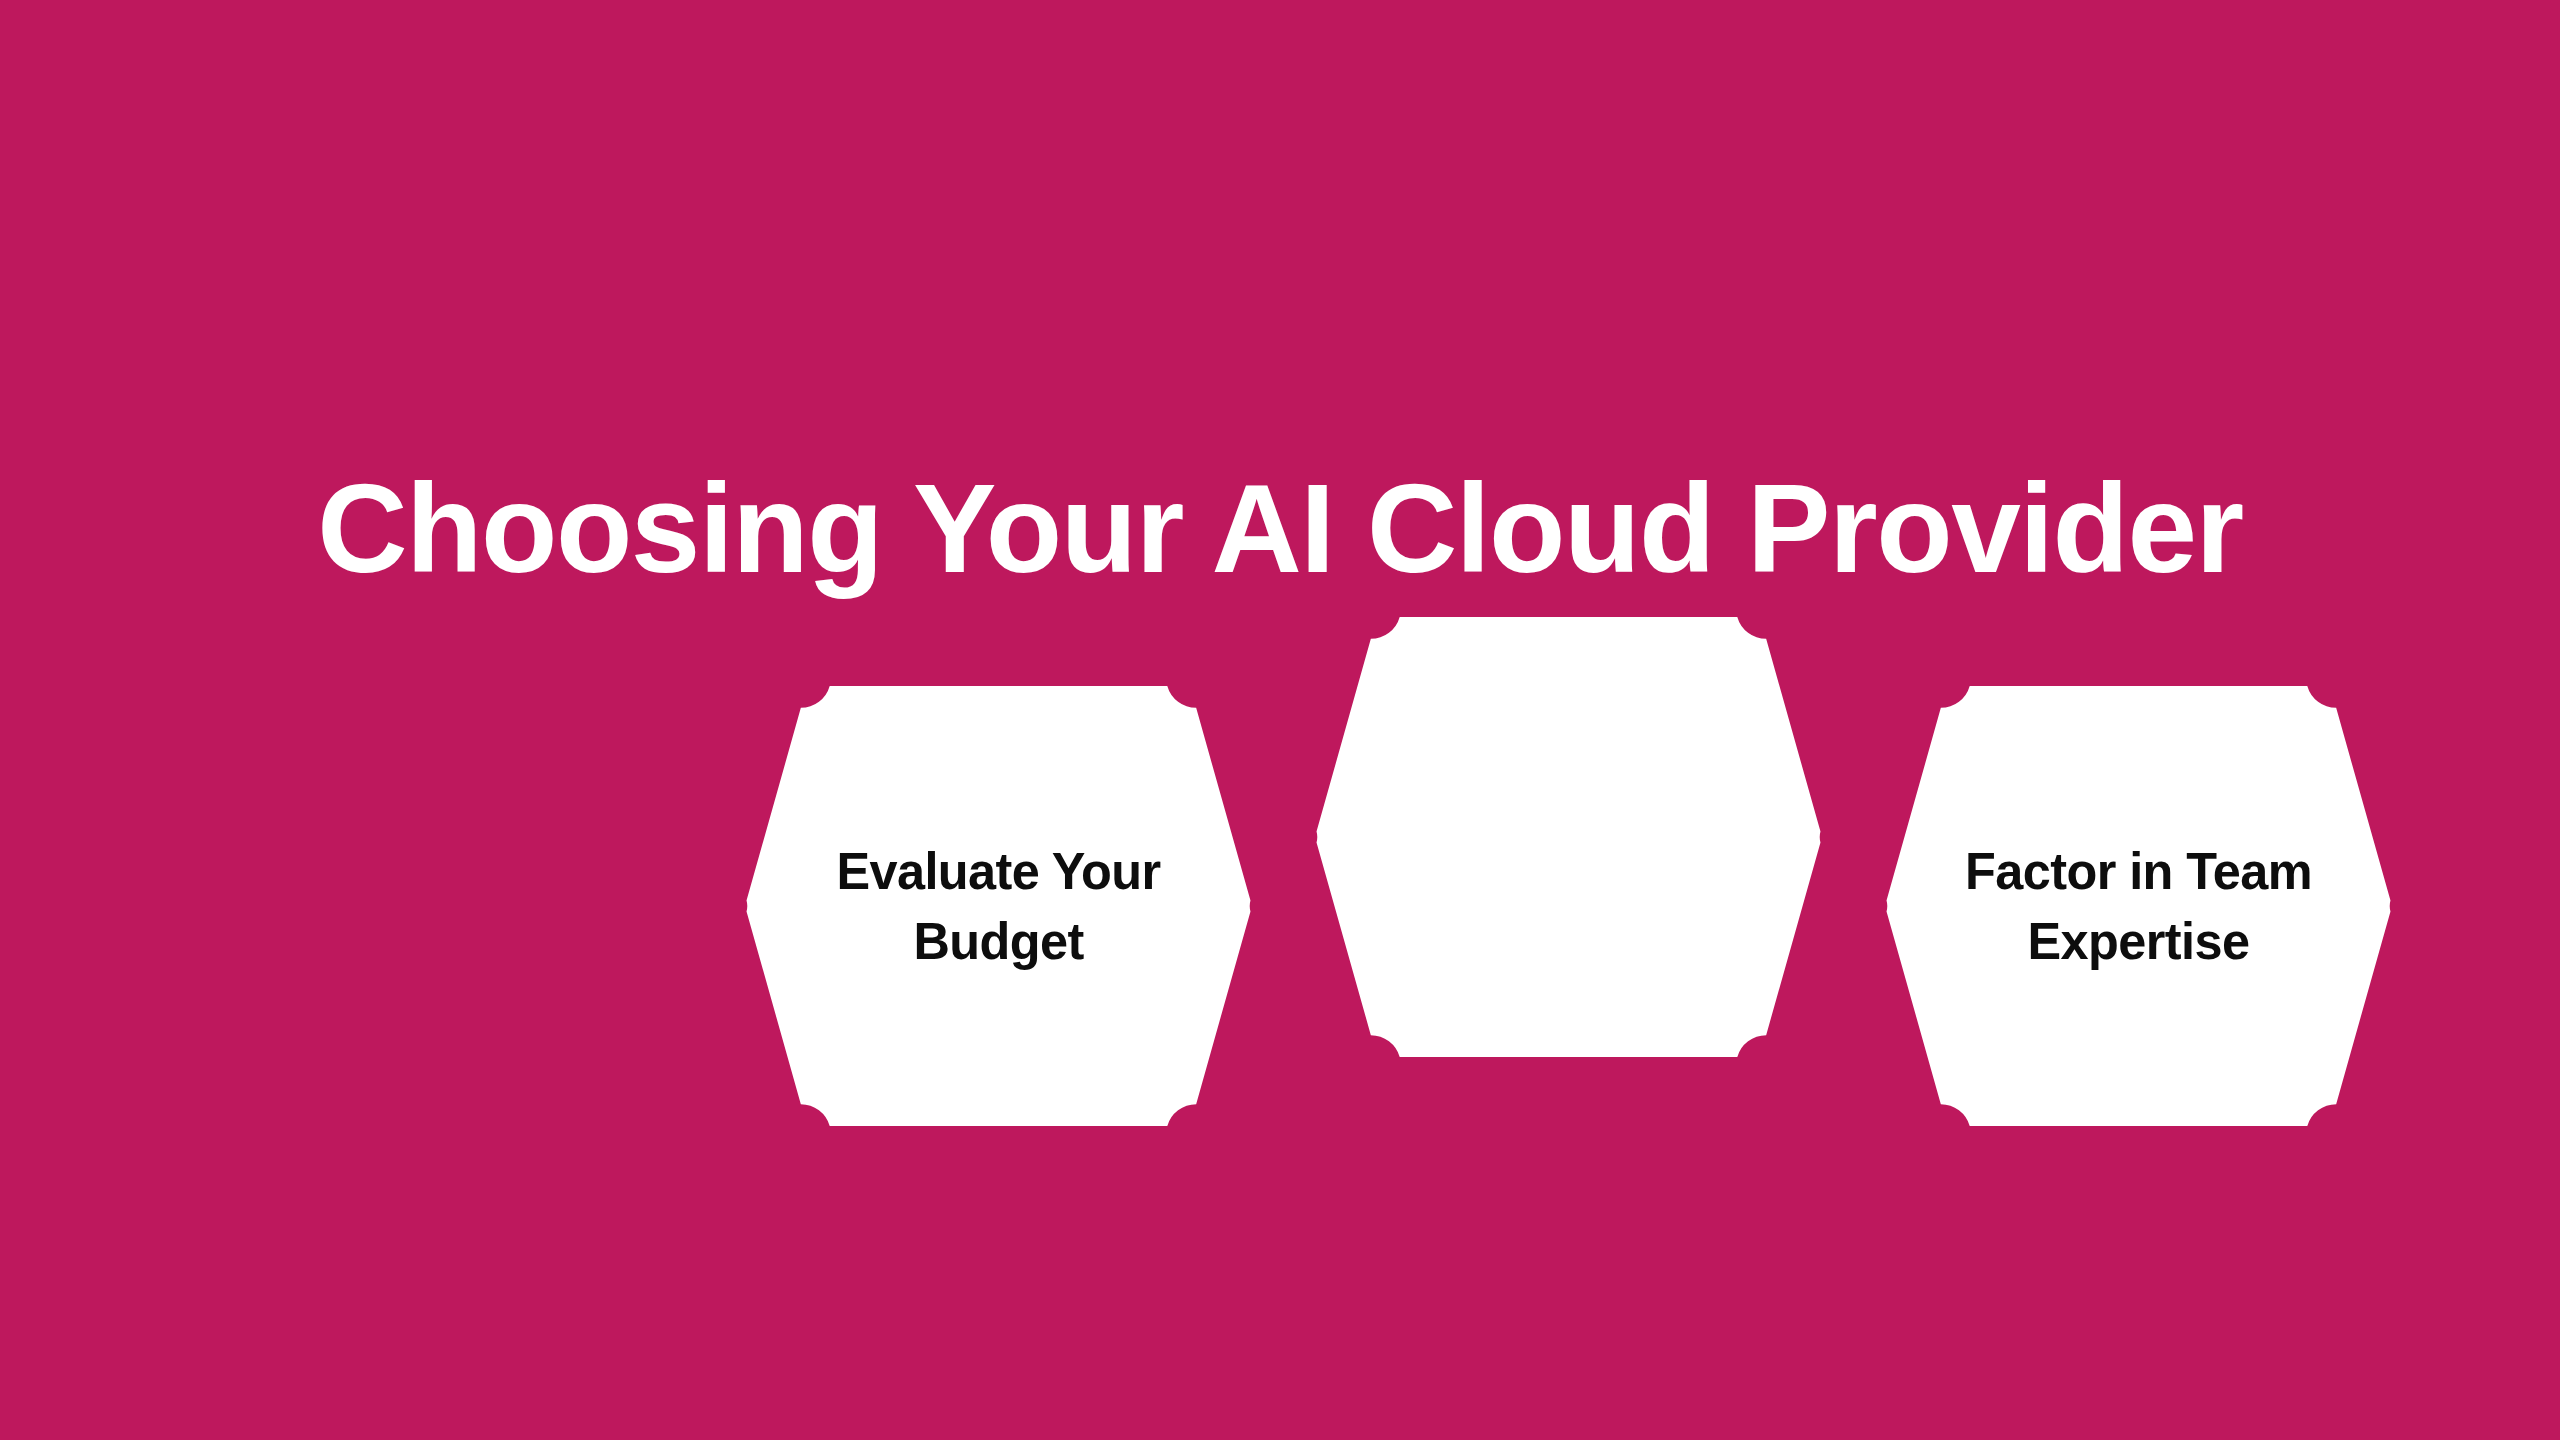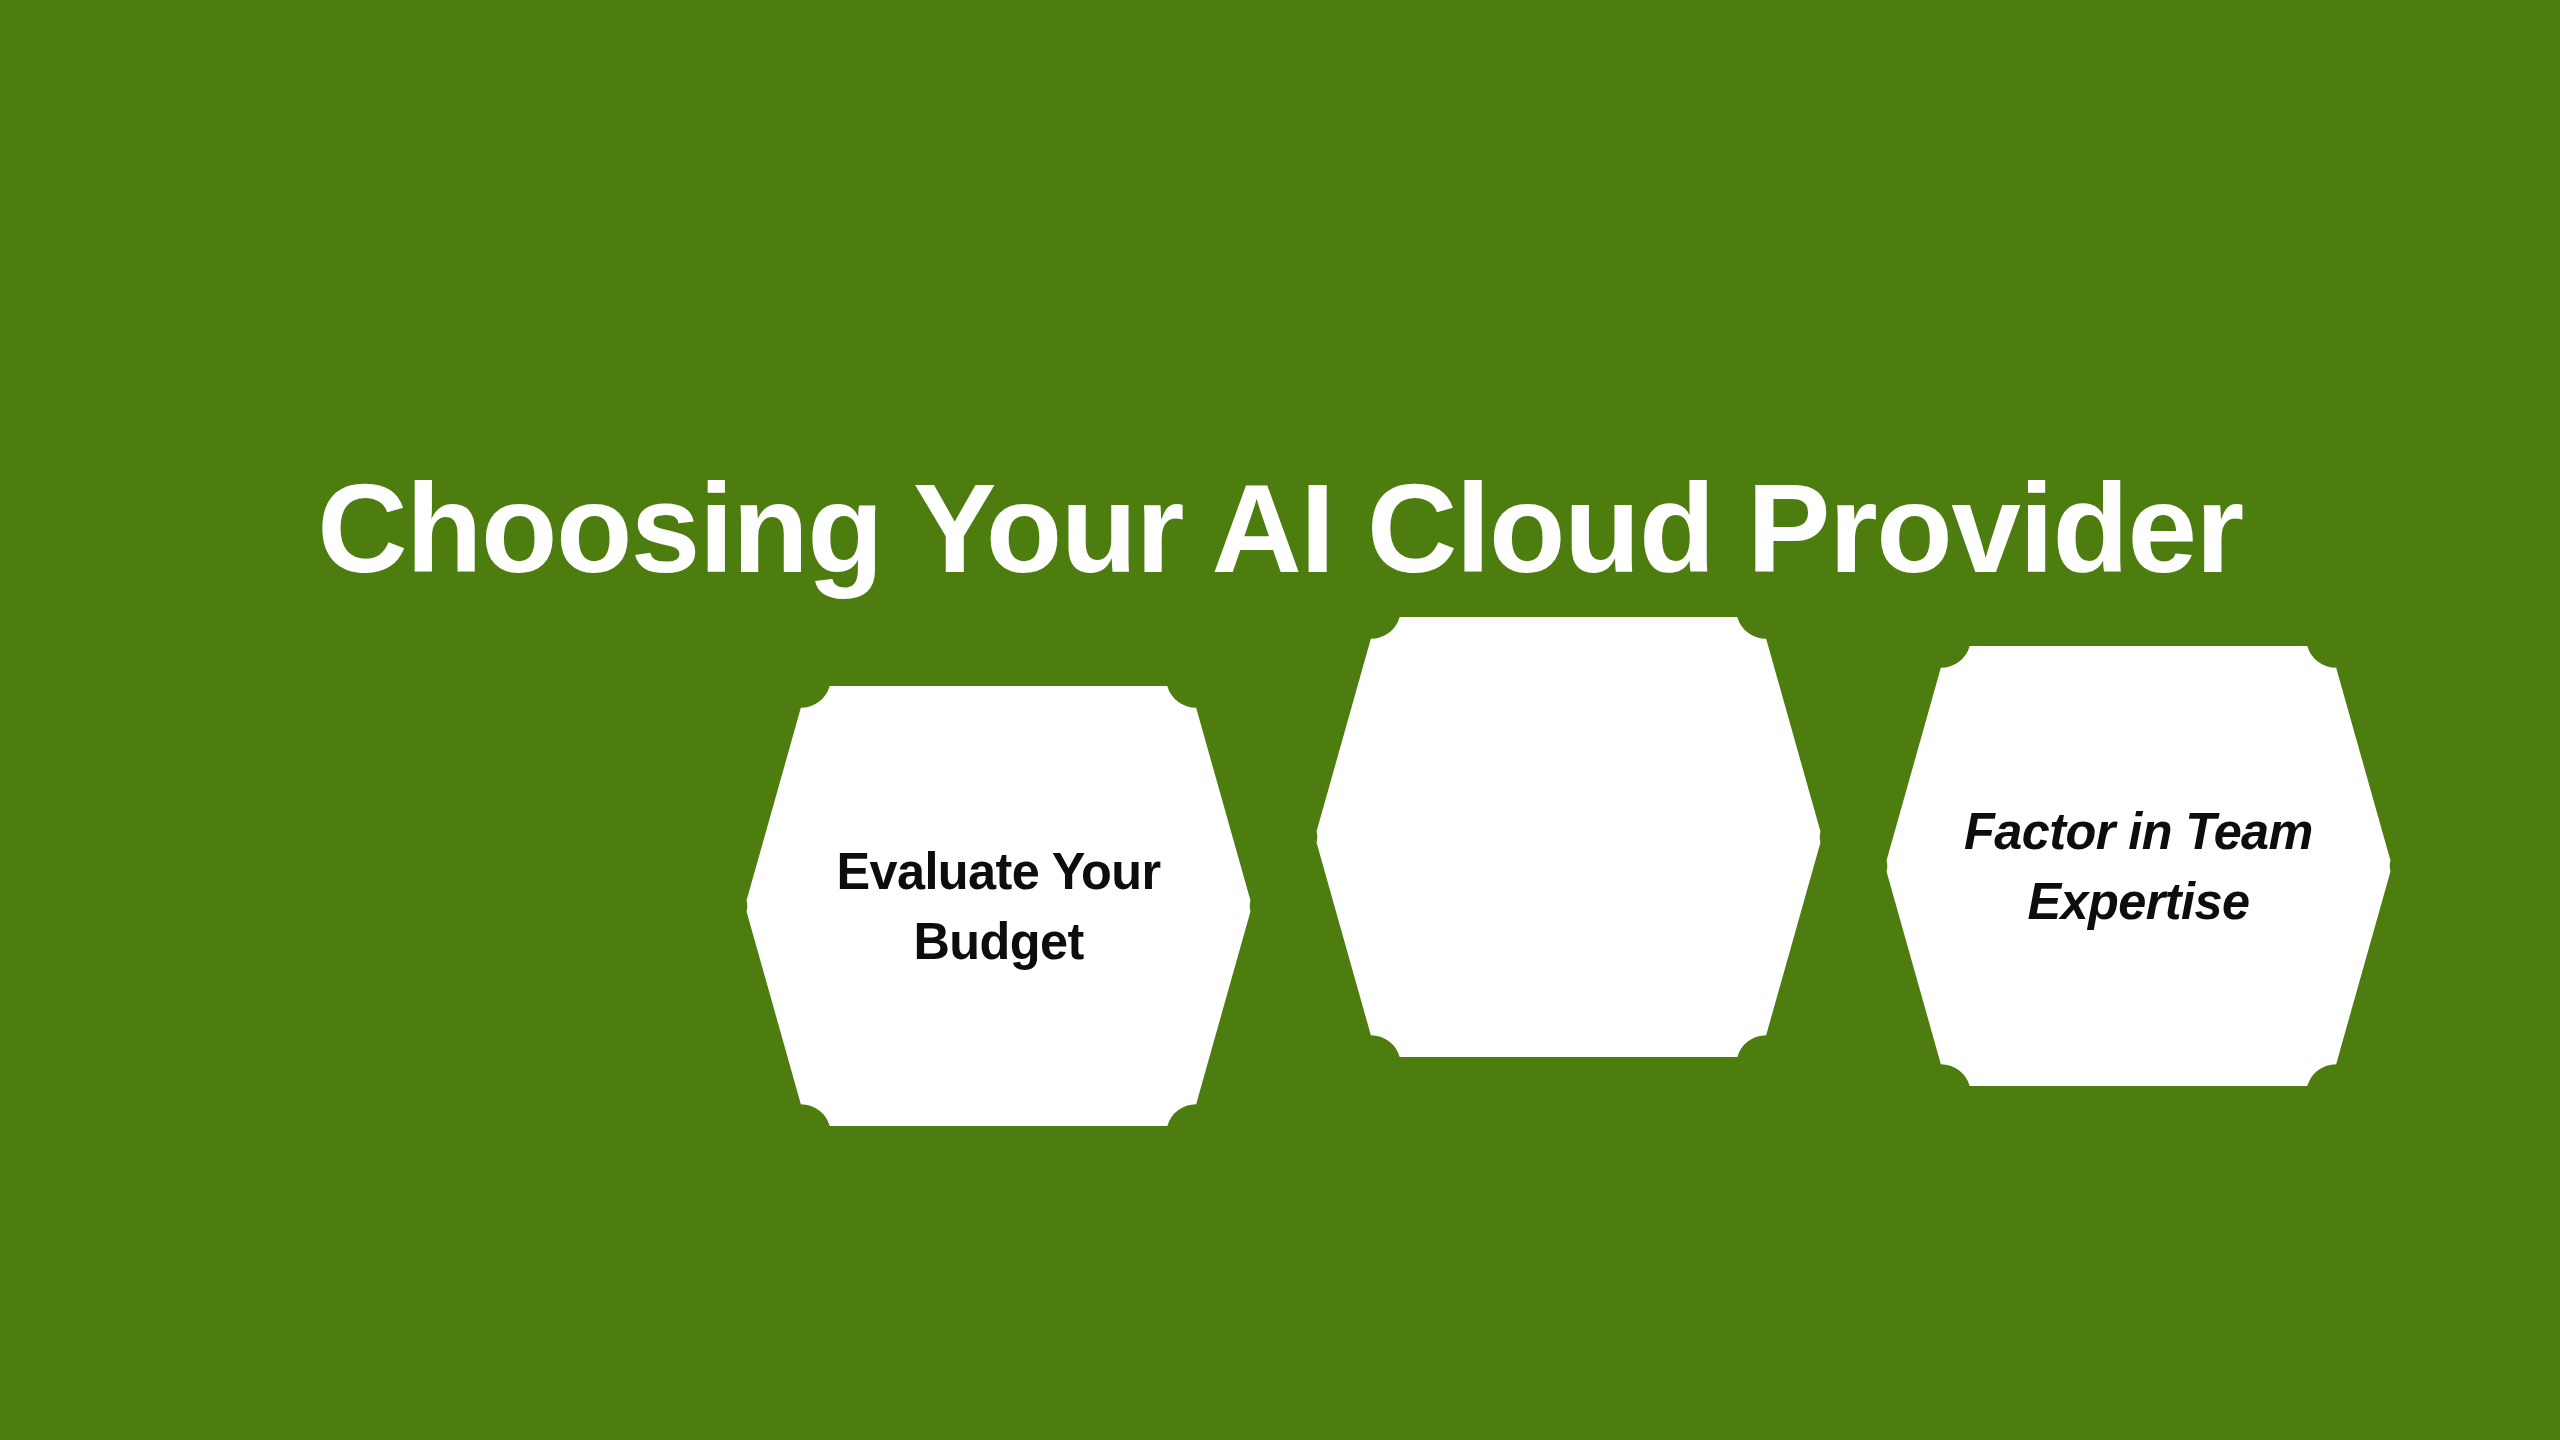--- a/index.html
+++ b/index.html
@@ -78,39 +78,39 @@
     box-sizing: border-box;
   }
   .hex-label span {
     display: block;
     transform: scaleX(0.97);
   }
 </style>
 </head>
 <body>
 
-<div id="canvas" style="background: #4d7c0f;">
+<div id="canvas" style="background: #be185d;">
 
   <h1 id="page-title" style="color: rgb(255, 255, 255);">Choosing Your AI Cloud Provider</h1>
 
   <div id="hex-row">
       <div class="hex-item" style="left: 745px; top: 686px;">
         <svg class="hex-svg" viewBox="0 0 507 440">
           <path d="M55.84,21.86 A30.00,30.00 0 0 0 84.71,0.00 L422.29,0.00 A30.00,30.00 0 0 0 451.16,21.86 L505.47,214.57 A20.00,20.00 0 0 0 505.47,225.43 L451.16,418.14 A30.00,30.00 0 0 0 422.29,440.00 L84.71,440.00 A30.00,30.00 0 0 0 55.84,418.14 L1.53,225.43 A20.00,20.00 0 0 0 1.53,214.57 Z" fill="#ffffff"></path>
         </svg>
         <div class="hex-label" style="color: rgb(13, 13, 13); text-align: center;">
           <span>Evaluate Your Budget</span>
         </div>
       </div>
       <div class="hex-item" style="left: 1315px; top: 617px;">
         <svg class="hex-svg" viewBox="0 0 507 440">
           <path d="M55.84,21.86 A30.00,30.00 0 0 0 84.71,0.00 L422.29,0.00 A30.00,30.00 0 0 0 451.16,21.86 L505.47,214.57 A20.00,20.00 0 0 0 505.47,225.43 L451.16,418.14 A30.00,30.00 0 0 0 422.29,440.00 L84.71,440.00 A30.00,30.00 0 0 0 55.84,418.14 L1.53,225.43 A20.00,20.00 0 0 0 1.53,214.57 Z" fill="#ffffff"></path>
         </svg>
       </div>
-      <div class="hex-item" style="left: 1885px; top: 646px; font-style: italic;">
+      <div class="hex-item" style="left: 1885px; top: 686px;">
         <svg class="hex-svg" viewBox="0 0 507 440">
           <path d="M55.84,21.86 A30.00,30.00 0 0 0 84.71,0.00 L422.29,0.00 A30.00,30.00 0 0 0 451.16,21.86 L505.47,214.57 A20.00,20.00 0 0 0 505.47,225.43 L451.16,418.14 A30.00,30.00 0 0 0 422.29,440.00 L84.71,440.00 A30.00,30.00 0 0 0 55.84,418.14 L1.53,225.43 A20.00,20.00 0 0 0 1.53,214.57 Z" fill="#ffffff"></path>
         </svg>
         <div class="hex-label" style="color: rgb(13, 13, 13);">
           <span>Factor in Team Expertise</span>
         </div>
       </div>
     </div>
 
 </div>

